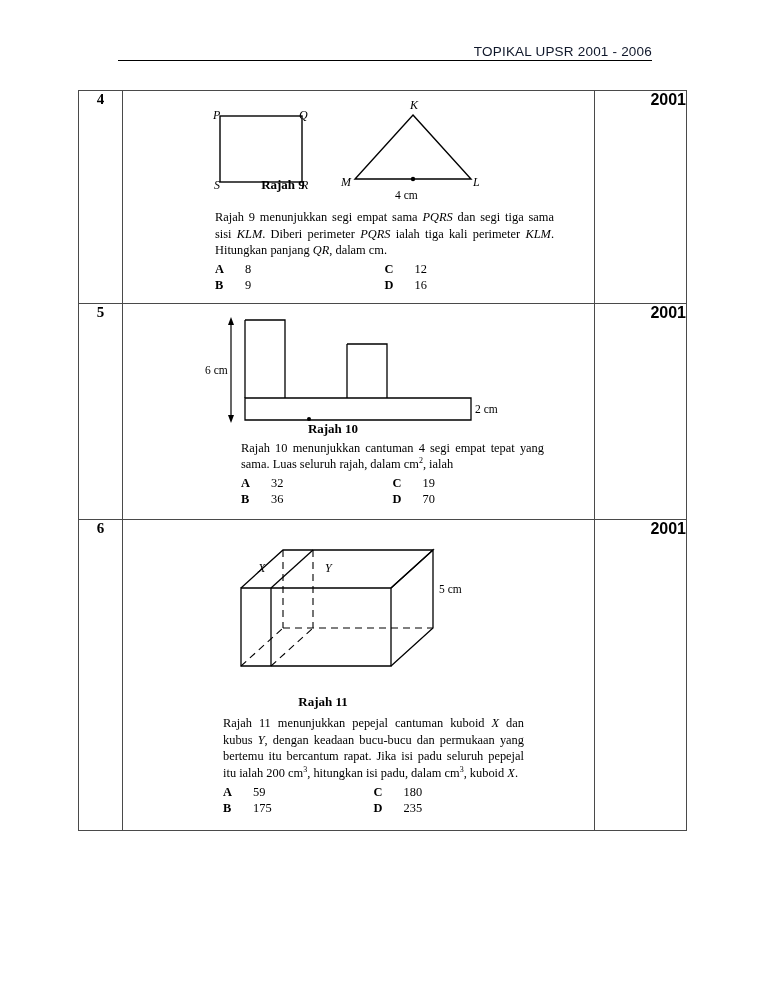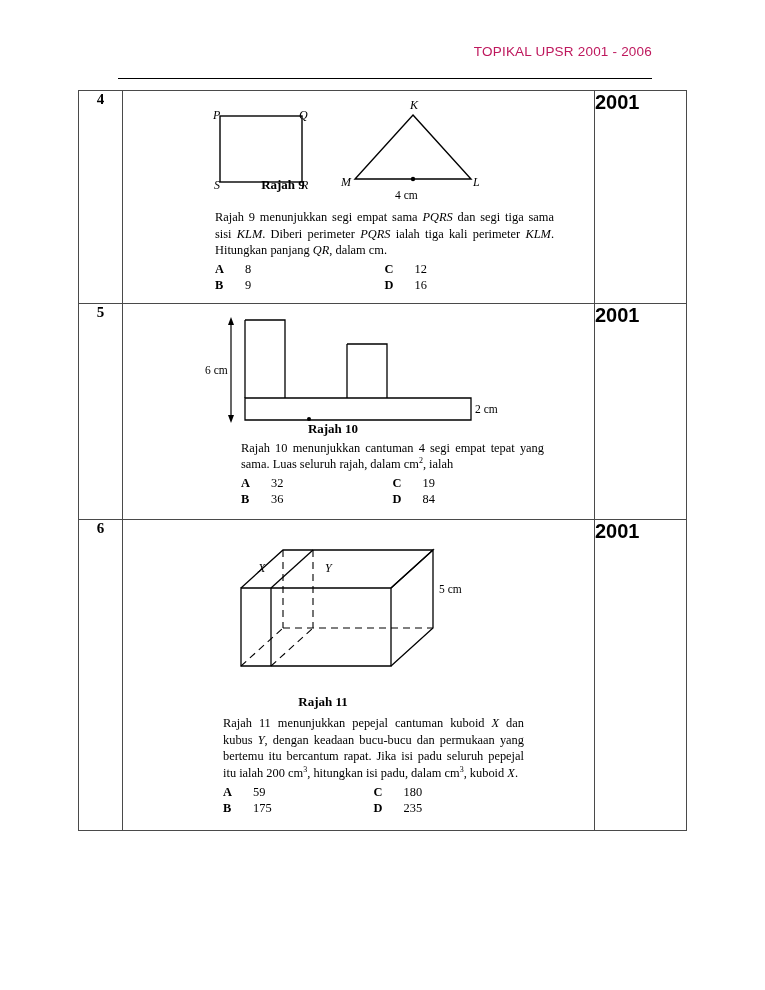--- a/index.html
+++ b/index.html
@@ -19,22 +19,22 @@
   
   .page-header {
     position: absolute;
     left: 118px;
     top: 44px;
     width: 534px;
     text-align: right;
     font-family: "Liberation Sans", sans-serif;
     font-size: 13.5px;
     letter-spacing: 0.2px;
-    color: #be185d;
-    padding-bottom: 19px;
+    color: #0f172a;
+    padding-bottom: 1px;
     border-bottom: 1px solid #000;
   }
 
   
   .qtable {
     position: absolute;
     left: 78px;
     top: 90px;
     width: 608px;
     border-collapse: collapse;
@@ -50,24 +50,24 @@
   .col-year  { width: 92px; }
 
   .num-cell {
     text-align: center;
     font-family: "Liberation Serif", serif;
     font-weight: bold;
     font-size: 15px;
     padding-top: 12px;
   }
   .year-cell {
-    text-align: left;
+    text-align: right;
     font-family: "Liberation Sans", sans-serif;
     font-weight: bold;
-    font-size: 20px;
+    font-size: 16px;
     padding-top: 13px;
   }
 
   .body-cell { position: relative; }
 
   
   .figure-wrap { position: relative; }
 
   .fig-caption {
     text-align: center;
@@ -210,21 +210,21 @@
           Rajah 10 menunjukkan cantuman 4 segi empat tepat yang sama. Luas seluruh rajah, dalam cm<sup>2</sup>, ialah
         </div>
         <div class="options">
           <span class="opt-key">A</span>
           <span class="opt-val">32</span>
           <span class="opt-key">C</span>
           <span class="opt-val">19</span>
           <span class="opt-key">B</span>
           <span class="opt-val">36</span>
           <span class="opt-key">D</span>
-          <span class="opt-val">84</span>
+          <span class="opt-val">70</span>
         </div>
       </div>
     </td>
 
     <td class="year-cell">2001</td>
   </tr>
 
   <tr>
     <td class="num-cell">6</td>
 

